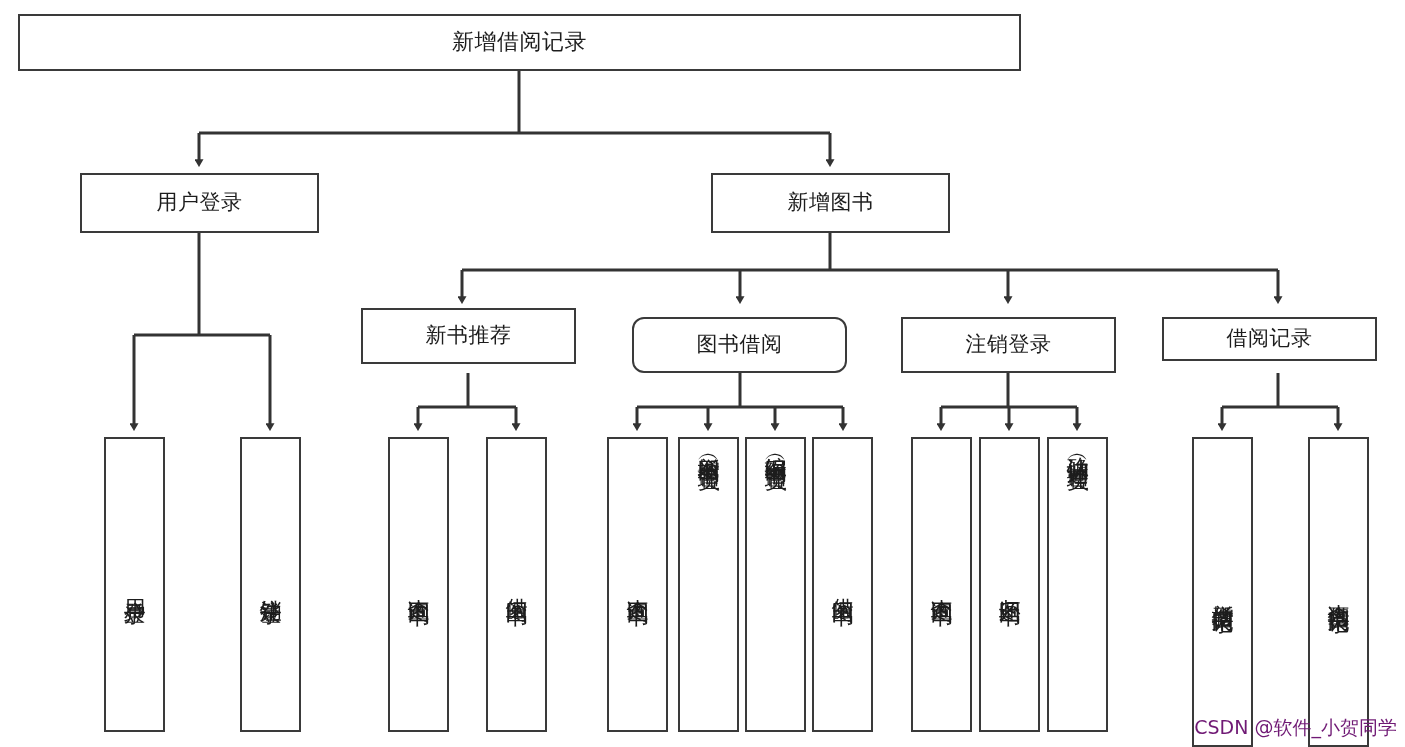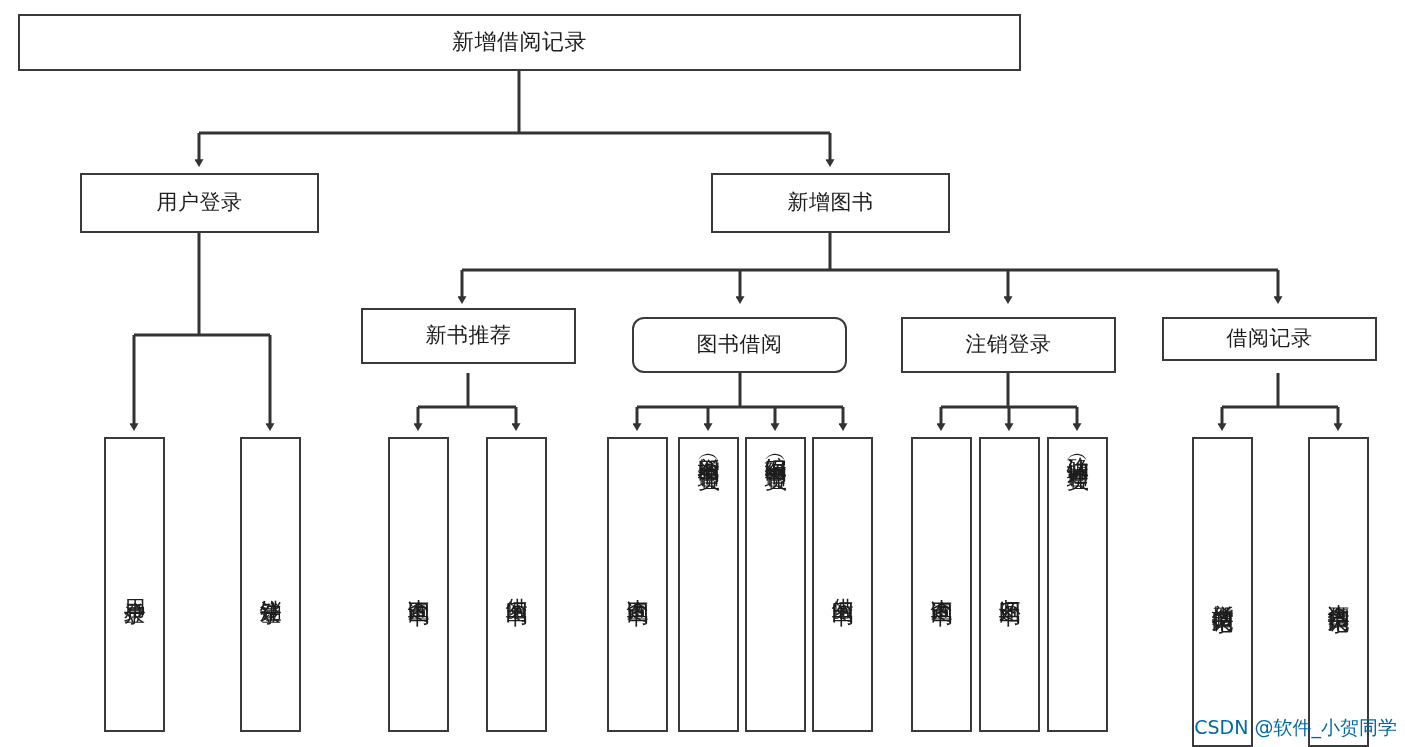--- a/index.html
+++ b/index.html
@@ -65,21 +65,21 @@
     white-space: nowrap;
   }
   .node.vert.top .label {
     align-self: flex-start;
   }
   .watermark {
     position: absolute;
     right: 8px;
     bottom: 6px;
     font-size: 19px;
-    color: #0369a1;
+    color: #701a75;
     white-space: nowrap;
     z-index: 5;
     font-family: "DejaVu Sans", "Liberation Sans", sans-serif;
   }
 </style>
 </head>
 <body>
 
 <div id="canvas">
 

